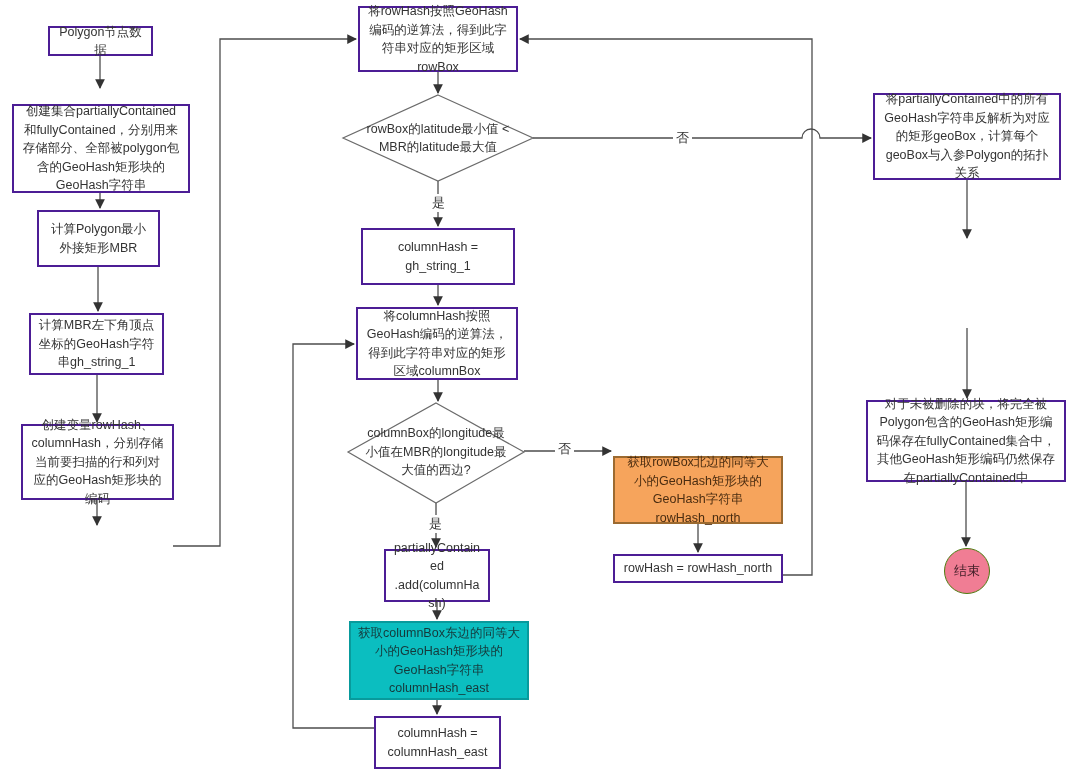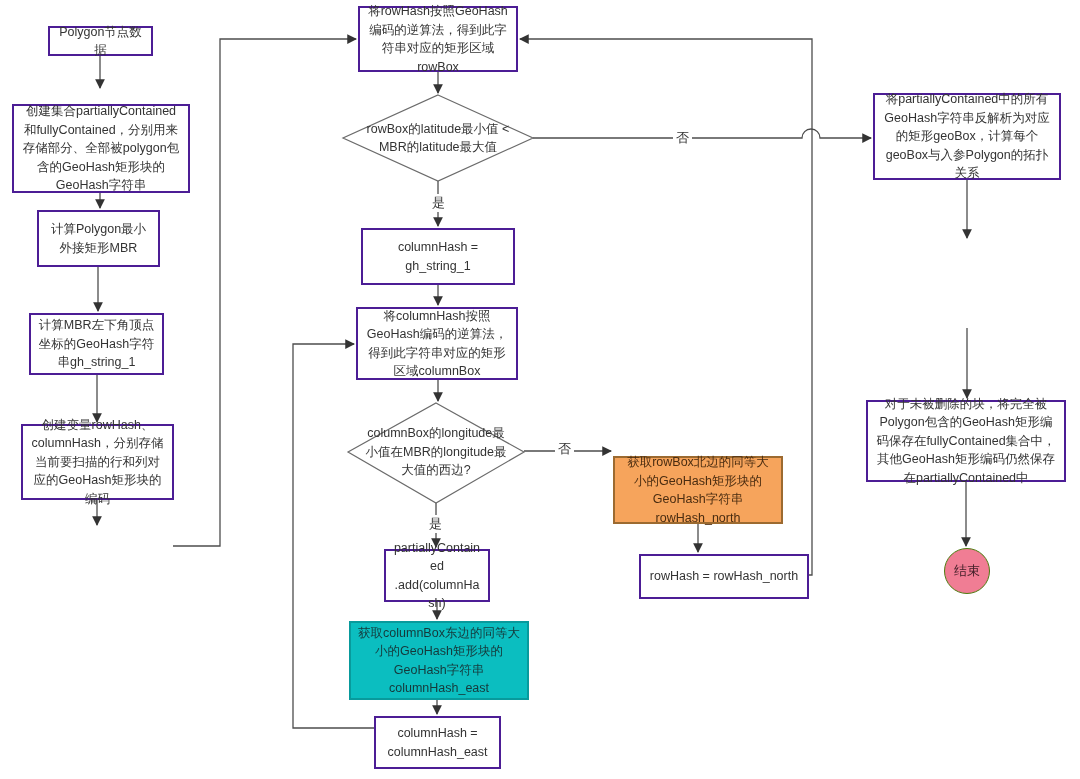--- a/index.html
+++ b/index.html
@@ -77,21 +77,21 @@
   <div class="node" style="left:361px;top:228px;width:154px;height:57px;">columnHash = gh_string_1</div>
   <div class="node" style="left:356px;top:307px;width:162px;height:73px;">将columnHash按照GeoHash编码的逆算法，得到此字符串对应的矩形区域columnBox</div>
   <div class="node plain" style="left:358px;top:408px;width:156px;height:88px;">columnBox的longitude最小值在MBR的longitude最大值的西边?</div>
   <div class="node multiline" style="left:384px;top:549px;width:106px;height:53px;">partiallyContained
 .add(columnHash)</div>
   <div class="node teal" style="left:349px;top:621px;width:180px;height:79px;">获取columnBox东边的同等大小的GeoHash矩形块的GeoHash字符串columnHash_east</div>
   <div class="node multiline" style="left:374px;top:716px;width:127px;height:53px;">columnHash =
 columnHash_east</div>
 
   <div class="node orange" style="left:613px;top:413px;width:170px;height:68px;margin-top:43px;">获取rowBox北边的同等大小的GeoHash矩形块的GeoHash字符串rowHash_north</div>
-  <div class="node" style="left:613px;top:554px;width:170px;height:45px;margin-left:26px;">rowHash = rowHash_north</div>
+  <div class="node" style="left:613px;top:554px;width:170px;height:29px;">rowHash = rowHash_north</div>
 
   <div class="node" style="left:873px;top:93px;width:188px;height:87px;">将partiallyContained中的所有GeoHash字符串反解析为对应的矩形geoBox，计算每个geoBox与入参Polygon的拓扑关系</div>
   <div class="node" style="left:866px;top:400px;width:200px;height:82px;">对于未被删除的块，将完全被Polygon包含的GeoHash矩形编码保存在fullyContained集合中，其他GeoHash矩形编码仍然保存在partiallyContained中</div>
   <div class="terminator" style="left:944px;top:548px;width:44px;height:44px;">结束</div>
 
   <div class="edge-label" style="left:429px;top:194px;">是</div>
   <div class="edge-label" style="left:673px;top:129px;">否</div>
   <div class="edge-label" style="left:426px;top:515px;">是</div>
   <div class="edge-label" style="left:555px;top:440px;">否</div>
 

